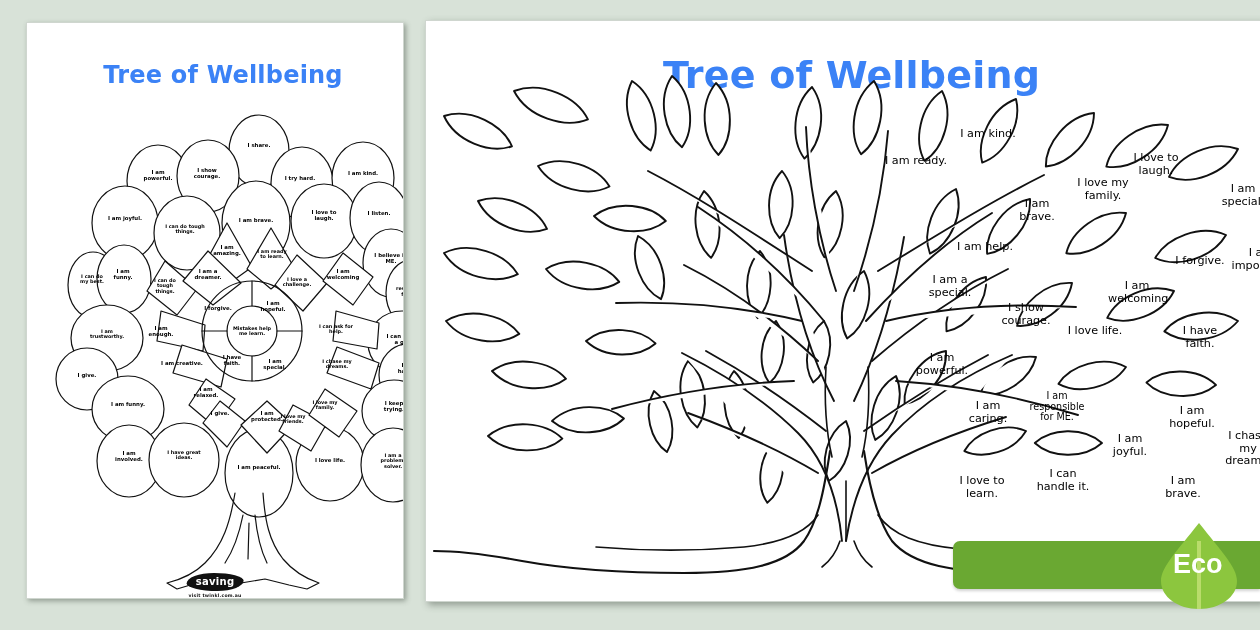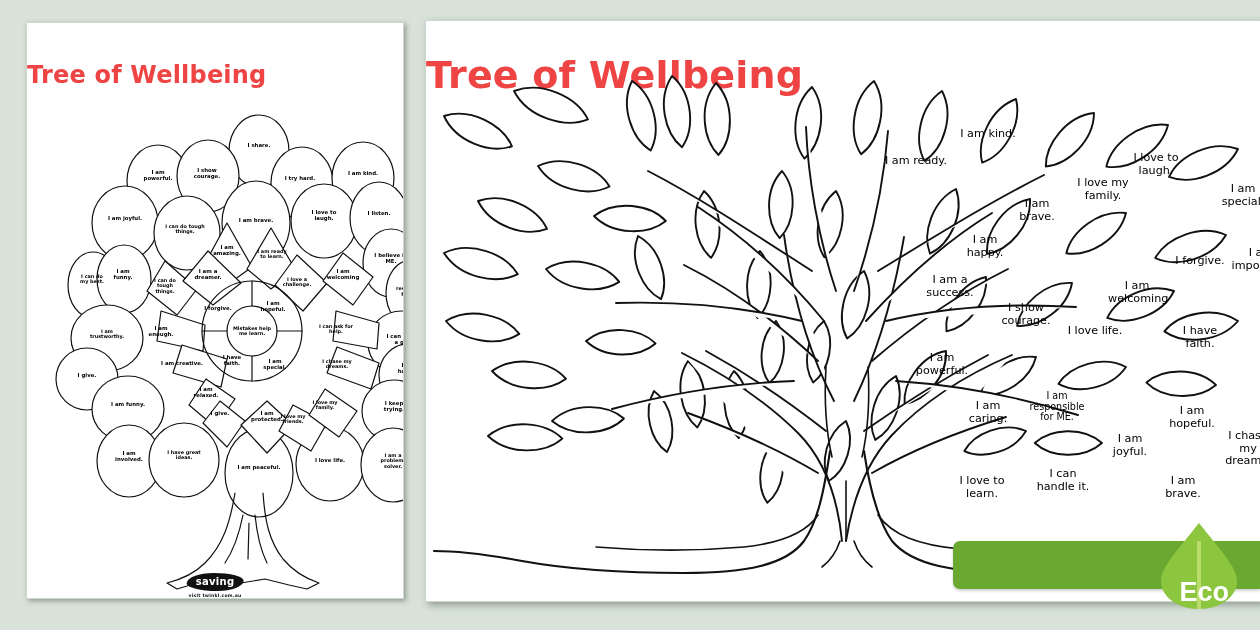--- a/index.html
+++ b/index.html
@@ -19,24 +19,25 @@
     border:1px solid #cfd6cf;
   }
   #page-right{
     left:425px;top:20px;width:835px;height:580px;
     box-shadow:3px 3px 7px rgba(60,70,60,.45);
     border:1px solid #cfd6cf;
   }
 
   
   .sheet-title{
-    position:absolute;text-align:left;
-    font-weight:bold;color:#ef4444;
+    position:absolute;text-align:center;
+    font-weight:bold;color:#3b82f6;
     letter-spacing:.2px;white-space:nowrap;
     font-family:"DejaVu Sans", sans-serif;
+    padding-left:8px;
   }
   #title-left{left:0;top:38px;width:376px;font-size:24px;}
   #title-right{left:0;top:32px;width:835px;font-size:38px;}
 
   
   .artsvg{position:absolute;left:0;top:0;width:100%;height:100%;}
   .artsvg path,.artsvg ellipse,.artsvg circle,.artsvg line,.artsvg polygon{
     fill:#ffffff;stroke:#111111;vector-effect:non-scaling-stroke;
   }
   .artsvg .nofill{fill:none;}
@@ -80,24 +81,23 @@
   }
   #eco-text{
     position:absolute;left:16px;top:18px;
     font-size:27px;color:#ffffff;letter-spacing:-.3px;
     font-family:"Liberation Sans", sans-serif;
   }
   #eco-leaf{
     position:absolute;left:208px;top:-12px;width:76px;height:88px;
   }
   #eco-leaf-label{
-    position:absolute;left:220px;top:16px;width:56px;text-align:right;
+    position:absolute;left:220px;top:16px;width:56px;text-align:left;
     font-size:27px;font-weight:bold;color:#ffffff;
     font-family:"Liberation Sans", sans-serif;
-    margin-top:28px;
   }
 </style>
 </head>
 <body>
 
 <div id="stage">
 
   <div class="page" id="page-left">
 
     <div class="sheet-title" id="title-left">Tree of Wellbeing</div>
@@ -330,24 +330,24 @@
       </g>
     </svg>
 
     <div id="right-labels">
         <div class="lbl" style="left: 490px; top: 140px; width: 62px;">I am ready.</div>
         <div class="lbl" style="left: 562px; top: 113px; width: 66px;">I am kind.</div>
         <div class="lbl" style="left: 730px; top: 144px; width: 62px;">I love to laugh.</div>
         <div class="lbl" style="left: 817px; top: 175px; width: 60px;">I am special.</div>
         <div class="lbl" style="left: 677px; top: 169px; width: 56px;">I love my family.</div>
         <div class="lbl" style="left: 611px; top: 190px; width: 62px;">I am brave.</div>
-        <div class="lbl" style="left: 559px; top: 226px; width: 60px;">I am happy.</div>
+        <div class="lbl" style="left: 559px; top: 226px; width: 60px;">I am help.</div>
         <div class="lbl" style="left: 774px; top: 240px; width: 60px;">I forgive.</div>
         <div class="lbl" style="left: 835px; top: 239px; width: 62px;">I am important.</div>
-        <div class="lbl" style="left: 524px; top: 266px; width: 62px;">I am a success.</div>
+        <div class="lbl" style="left: 524px; top: 266px; width: 62px;">I am a special.</div>
         <div class="lbl" style="left: 600px; top: 294px; width: 58px;">I show courage.</div>
         <div class="lbl" style="left: 711px; top: 272px; width: 58px;">I am welcoming</div>
         <div class="lbl" style="left: 669px; top: 310px; width: 58px;">I love life.</div>
         <div class="lbl" style="left: 774px; top: 317px; width: 58px;">I have faith.</div>
         <div class="lbl" style="left: 516px; top: 344px; width: 60px;">I am powerful.</div>
         <div class="lbl" style="left: 562px; top: 392px; width: 60px;">I am caring.</div>
         <div class="lbl small" style="left: 631px; top: 386px; width: 58px;">I am responsible for ME.</div>
         <div class="lbl" style="left: 766px; top: 397px; width: 60px;">I am hopeful.</div>
         <div class="lbl" style="left: 704px; top: 425px; width: 58px;">I am joyful.</div>
         <div class="lbl" style="left: 822px; top: 428px; width: 56px;">I chase my dreams.</div>

